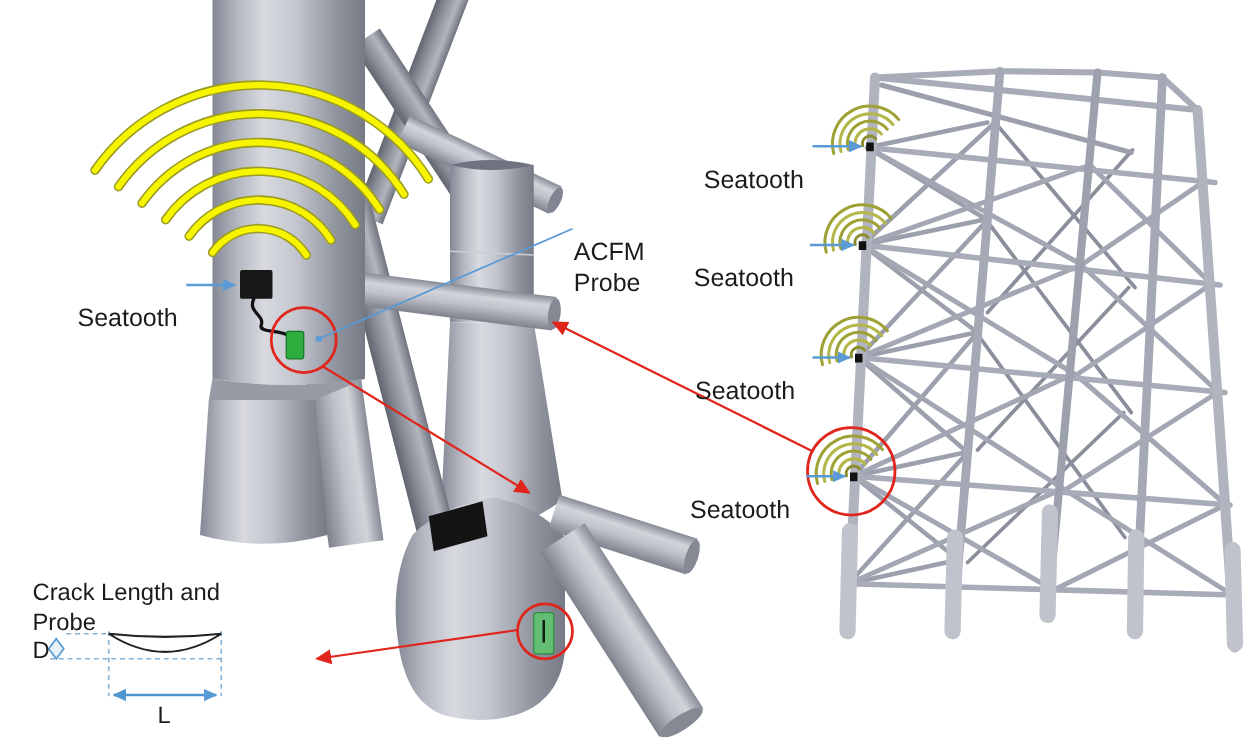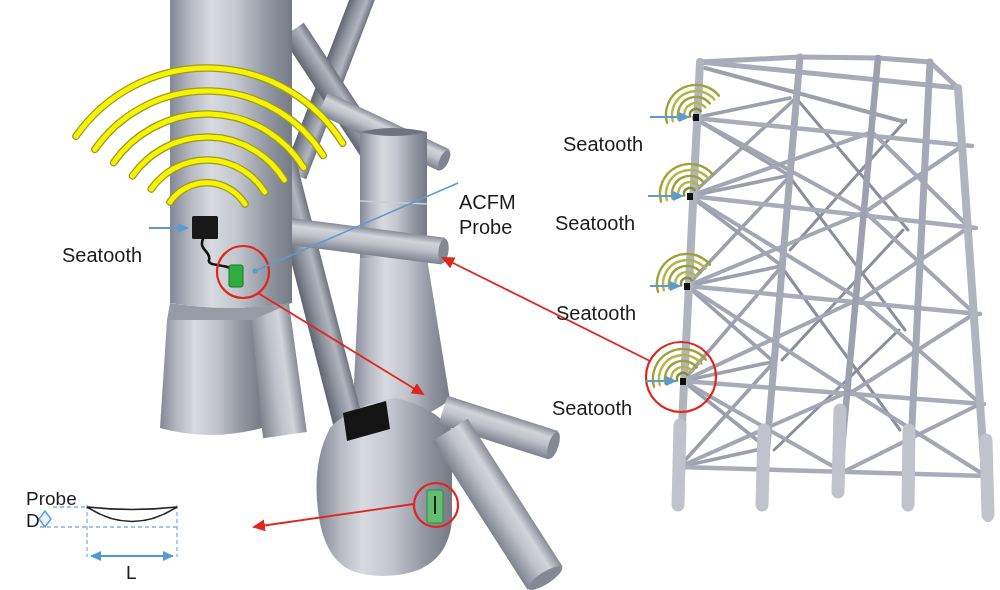--- a/index.html
+++ b/index.html
@@ -267,17 +267,18 @@
 <div class="lbl f20 acfm" style="left:459px;top:162px">
   <span>ACFM</span>
   <span>Probe</span>
 </div>
 
 <div class="lbl f20" style="left:563px;top:104px">Seatooth</div>
 <div class="lbl f20" style="left:555px;top:183px">Seatooth</div>
 <div class="lbl f20" style="left:556px;top:273px">Seatooth</div>
 <div class="lbl f20" style="left:552px;top:368px">Seatooth</div>
 
+<div class="lbl f19" style="left:26px;top:463px">Crack Length and</div>
 <div class="lbl f19" style="left:26px;top:487px">Probe</div>
 <div class="lbl f19" style="left:26px;top:509px">D</div>
 <div class="lbl f19" style="left:126px;top:561px">L</div>
 
 </div>
 
 </body></html>

